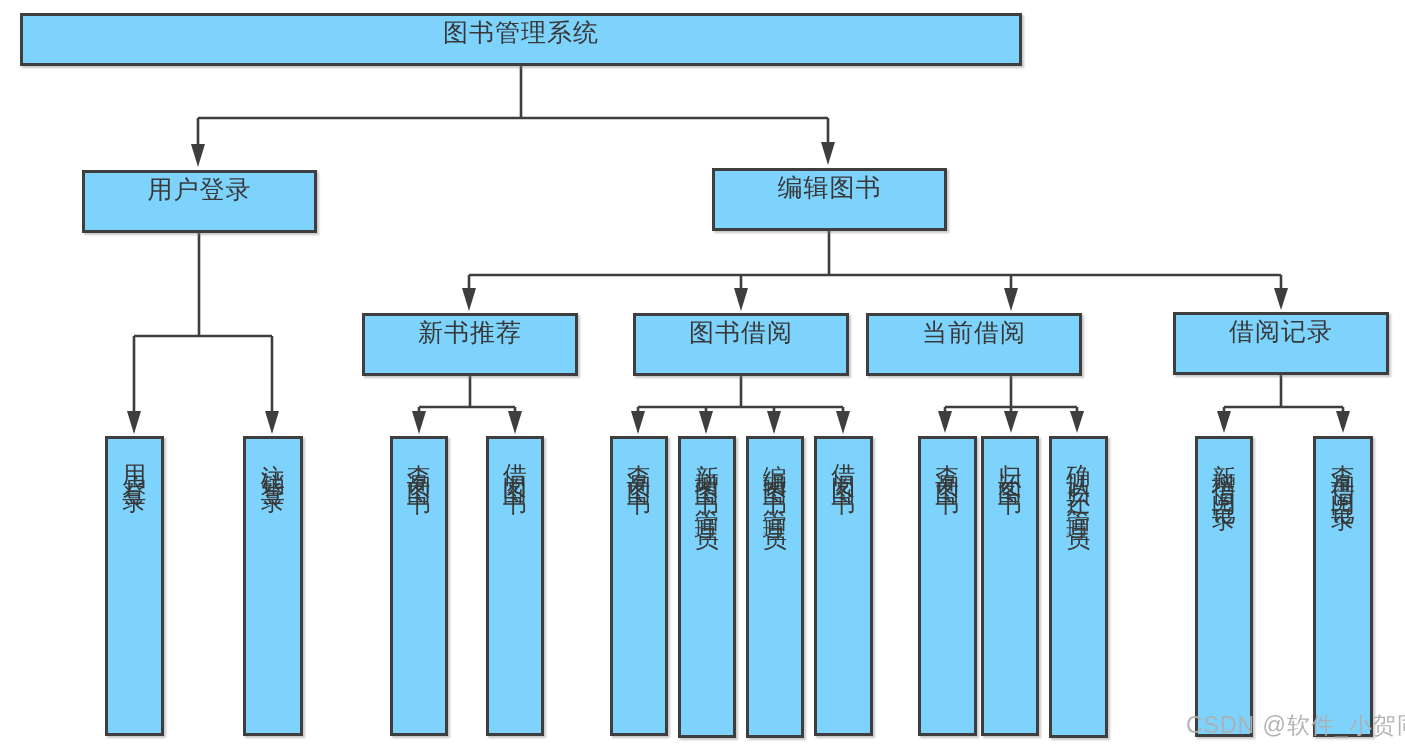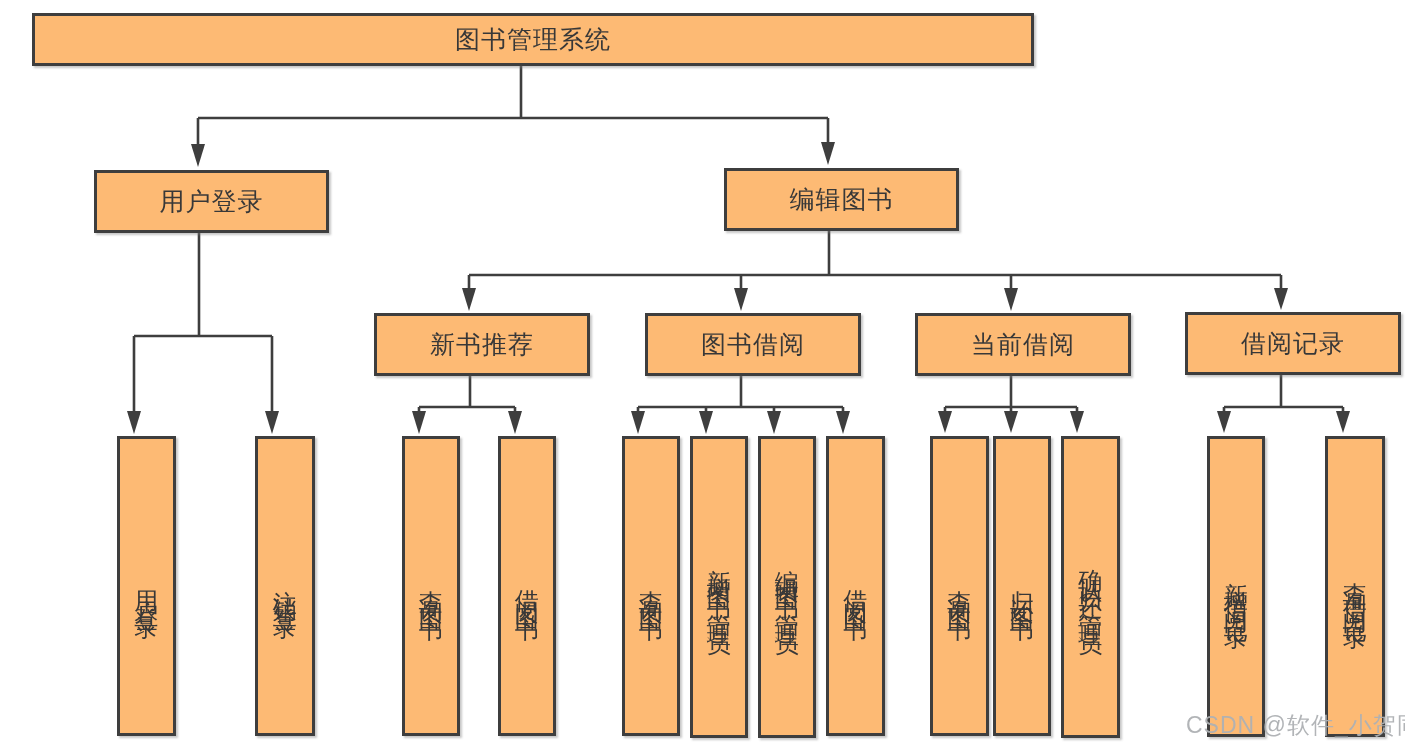--- a/index.html
+++ b/index.html
@@ -2,23 +2,23 @@
 <html><head>
 <meta charset="utf-8">
 <style>
   html,body { margin:0; padding:0; background:#ffffff; }
   .stage {
     position:relative; width:1405px; height:747px; background:#ffffff;
     overflow:hidden; font-family:"Liberation Sans", sans-serif;
   }
   svg.connectors { position:absolute; left:0; top:0; z-index:1; }
   .node {
-    position:absolute; box-sizing:border-box; background:#fdba74;
-    border:3px solid #3e3e3e; display:flex; align-items:center; justify-content:center;
-    z-index:2; box-shadow:2px 2px 2px rgba(130,130,130,0.45);margin-left:12px;
+    position:absolute; box-sizing:border-box; background:#7dd3fc;
+    border:3px solid #3e3e3e; display:flex; justify-content:center;
+    z-index:2; box-shadow:2px 2px 2px rgba(130,130,130,0.45);
   }
   .node .lbl {
     font-size:25px; color:#383838; letter-spacing:1px; white-space:nowrap;
   }
   .vnode .lbl {
     writing-mode:vertical-rl; text-orientation:mixed;
     font-size:24px; letter-spacing:9px; line-height:1.15; padding-top:6px;
   }
   .watermark {
     position:absolute; left:1186px; top:710px; z-index:6;
@@ -81,21 +81,21 @@
   <div class="node" style="left:712px; top:168px; width:235px; height:63px;">
     <span class="lbl">编辑图书</span>
   </div>
 
   <div class="node" style="left:633px; top:313px; width:216px; height:63px;">
     <span class="lbl">图书借阅</span>
   </div>
   <div class="node" style="left:362px; top:313px; width:216px; height:63px;">
     <span class="lbl">新书推荐</span>
   </div>
-  <div class="node" style="left:903px; top:313px; width:216px; height:63px;">
+  <div class="node" style="left:866px; top:313px; width:216px; height:63px;">
     <span class="lbl">当前借阅</span>
   </div>
   <div class="node" style="left:1173px; top:312px; width:216px; height:63px;">
     <span class="lbl">借阅记录</span>
   </div>
 
   <div class="node vnode" style="left:105px; top:436px; width:59px; height:300px;">
     <span class="lbl">用户登录</span>
   </div>
   <div class="node vnode" style="left:243px; top:436px; width:60px; height:300px;">

